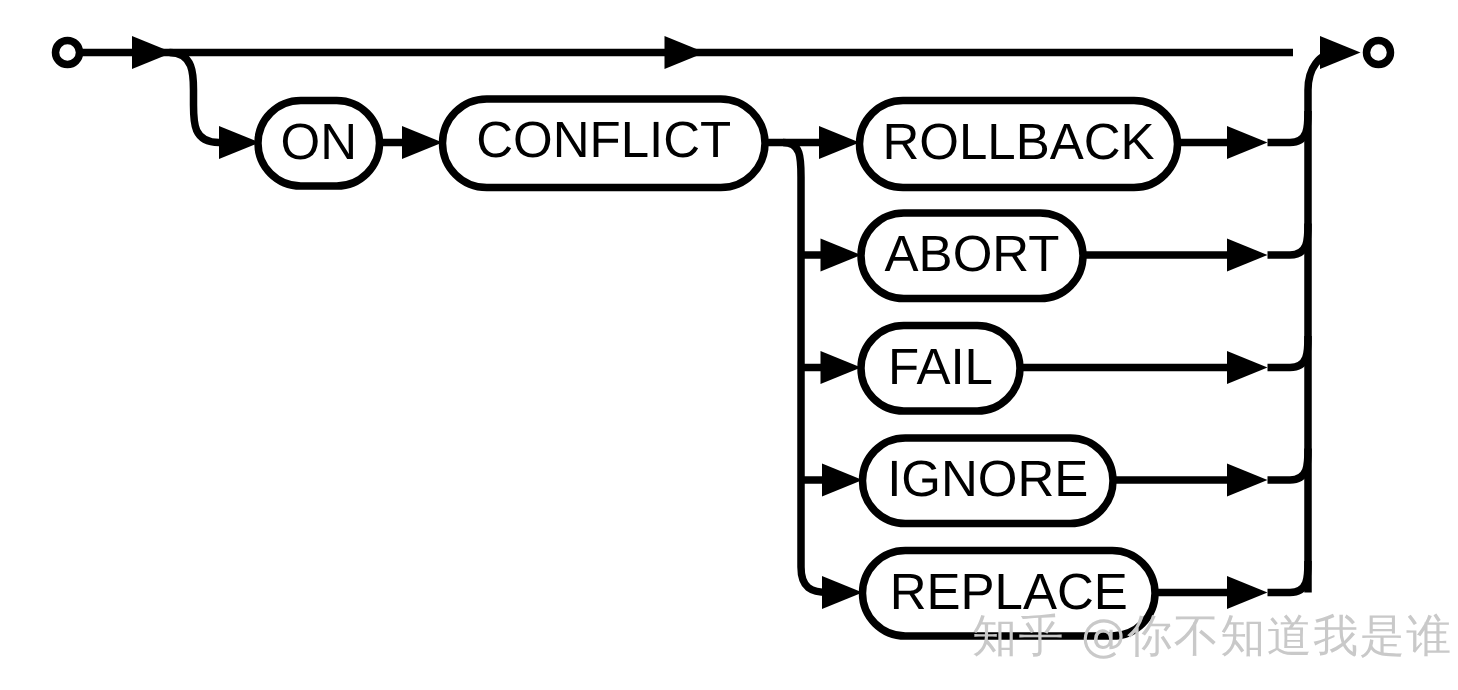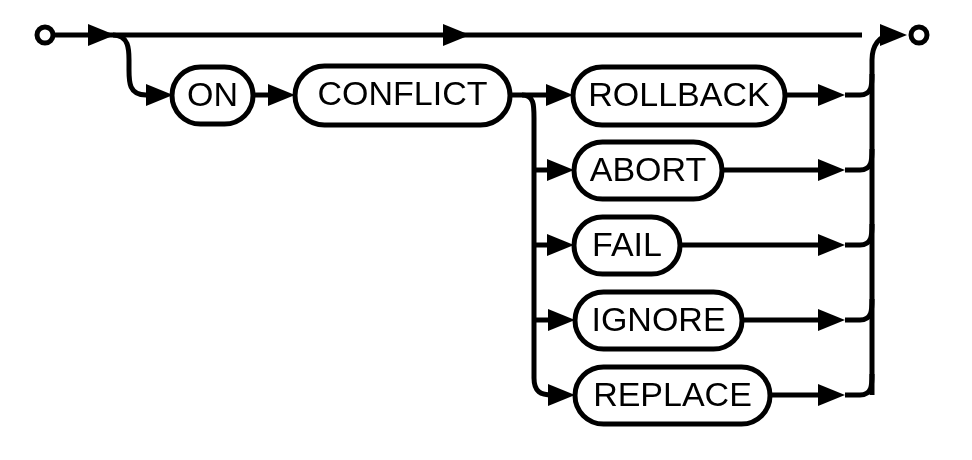--- a/index.html
+++ b/index.html
@@ -136,14 +136,15 @@
     <rect class="node-shape" x="575" y="367" width="195" height="57" rx="28.5" ry="28.5"></rect>
     <text class="node-label" x="672.5" y="397">REPLACE</text>
     <path class="rail" d="M 770 395 H 834"></path>
     <polygon class="arrowhead" points="818,384 845,395 818,406"></polygon>
     <path class="rail" d="M 845 395 H 860 C 872 395 872 385 872 374"></path>
 
     <path class="rail" d="M 872 395 V 60 C 872 46 879 35 892 35"></path>
 
   </svg>
 
+  <div class="watermark">知乎 @你不知道我是谁</div>
 
 </div>
 
 </body></html>

